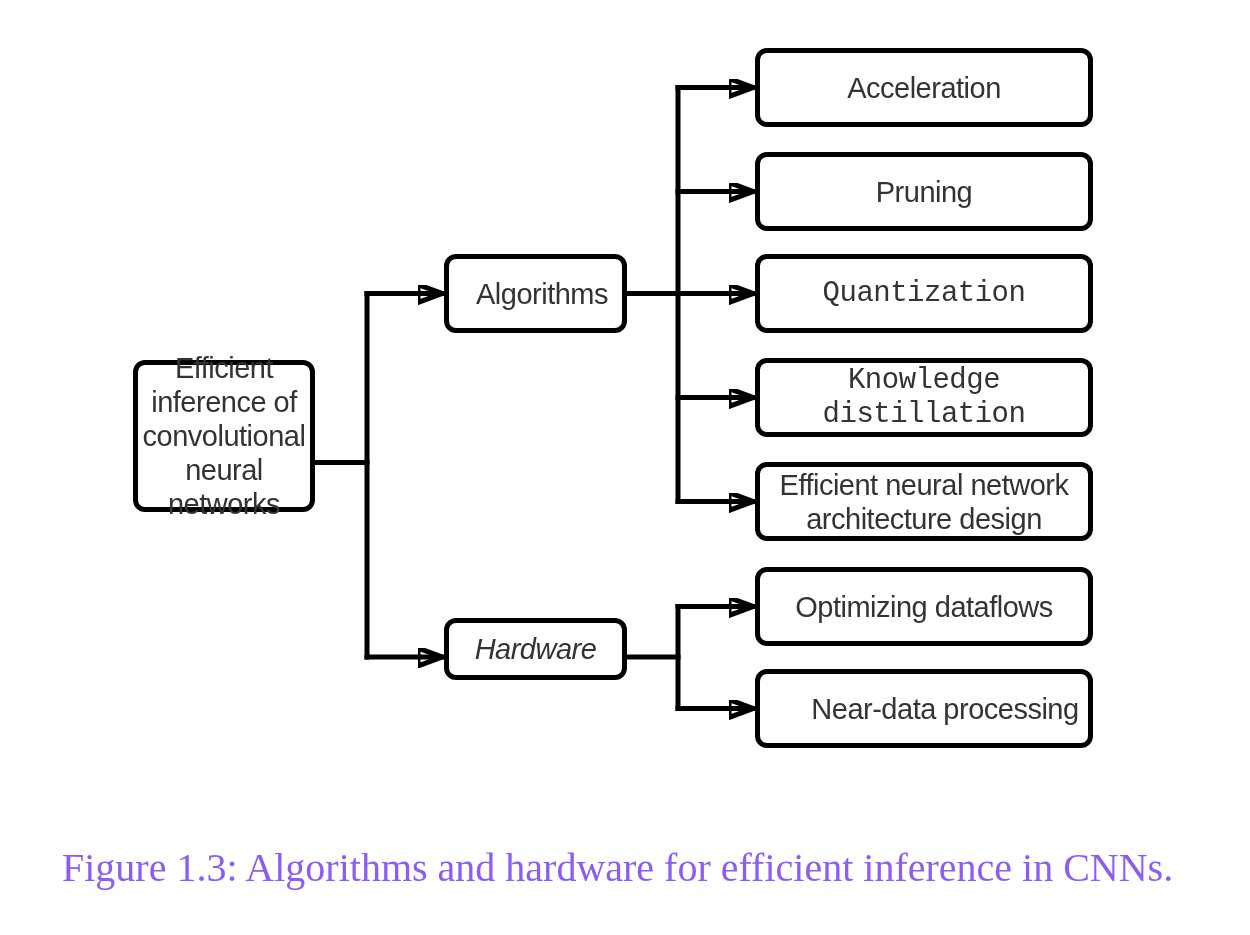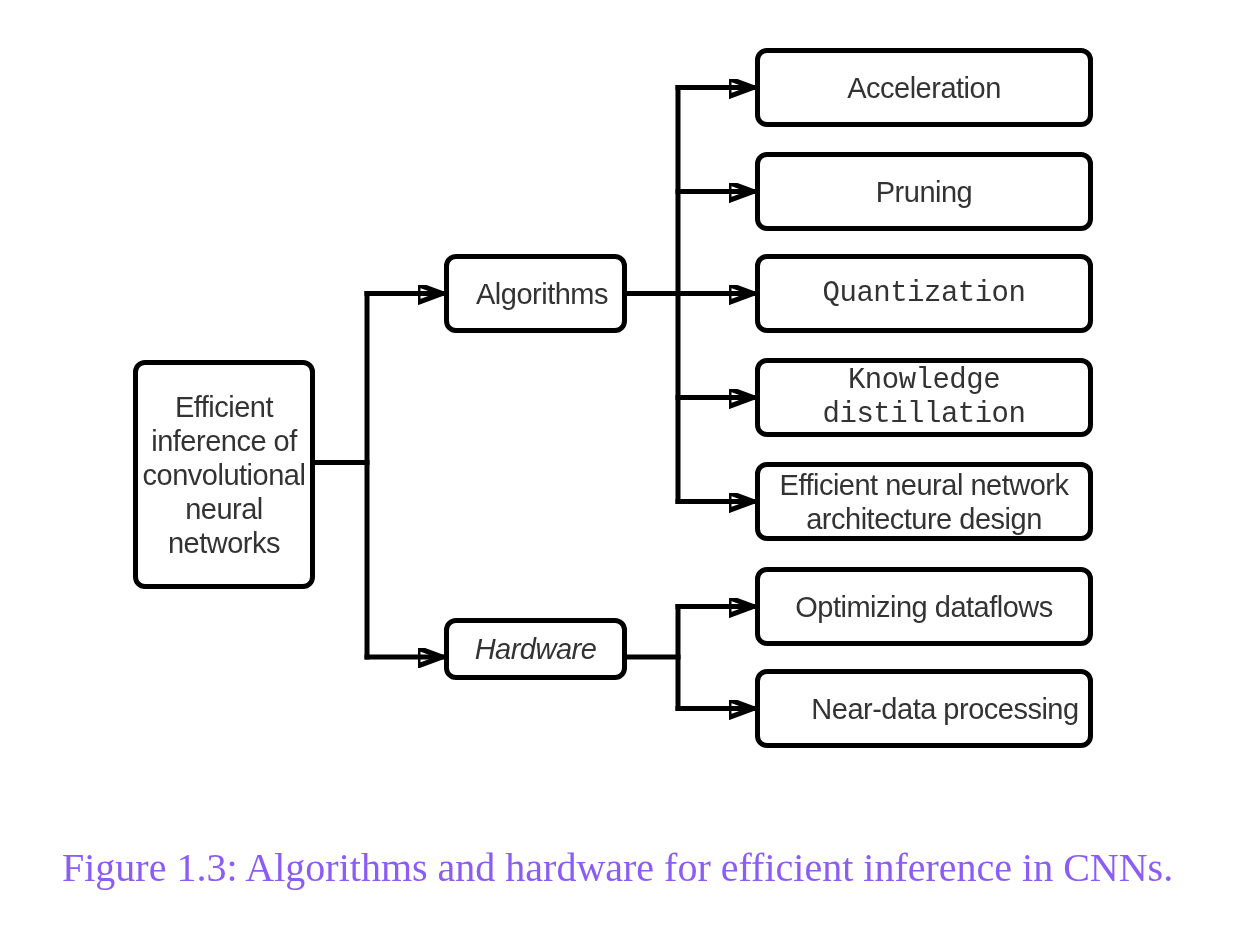--- a/index.html
+++ b/index.html
@@ -35,21 +35,21 @@
     display: flex;
     align-items: center;
     justify-content: center;
     text-align: center;
     font-size: 29px;
     line-height: 34px;
     letter-spacing: -0.5px;
     color: #333333;
     padding: 0 3px;
   }
-  .node.root        { left: 133px; top: 360px; width: 182px; height: 229px; }
+  .node.root        { left: 133px; top: 360px; width: 182px; height: 152px; }
   .node.algorithms  { left: 444px; top: 254px; width: 183px; height: 79px; padding-left: 16px; }
   .node.hardware    { left: 444px; top: 618px; width: 183px; height: 62px; font-style: italic; }
   .node.child       { left: 755px; width: 338px; height: 79px; }
   .node.acceleration      { top: 48px;  }
   .node.pruning           { top: 152px; }
   .node.quantization      { top: 254px; font-family: Liberation Mono, monospace; }
   .node.knowledge         { top: 358px; font-family: Liberation Mono, monospace; }
   .node.enn-arch          { top: 462px; }
   .node.opt-dataflows     { top: 567px; }
   .node.near-data         { top: 669px; padding-left: 45px; }

